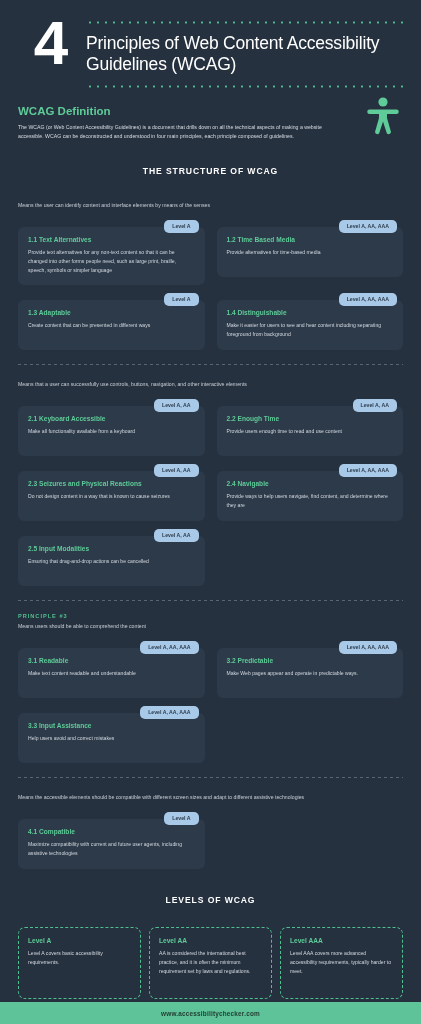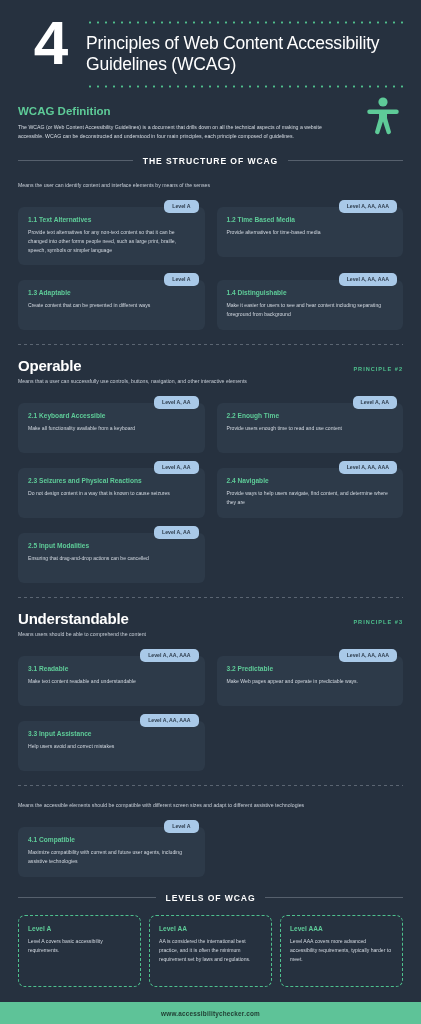--- a/index.html
+++ b/index.html
@@ -33,21 +33,21 @@
     color:#ffffff; padding:6px 0 6px 0; letter-spacing:-0.2px;
   }
 
   
   .defin { padding:14px 14px 0 18px; position:relative; }
   .def-title { color:#5ecb98; font-size:11.5px; font-weight:bold; margin-bottom:6px; }
   .def-body { font-size:5.2px; line-height:1.85; color:#d7dde4; max-width:325px; }
   .a11y-icon { position:absolute; right:22px; top:6px; }
 
   
-  .rule-head { display:flex; align-items:center; gap:10px; padding:14px 18px 0 18px; }
+  .rule-head { display:flex; align-items:center; gap:10px; padding:14px 18px 0 18px;flex-direction:column; }
   .rule-line { flex:1; height:1px; background:#56606d; }
   .rule-text { font-size:8.6px; font-weight:bold; letter-spacing:0.9px; color:#ffffff; }
 
   
   .principle { padding:12px 18px 0 18px; }
   .p-top { display:flex; align-items:baseline; justify-content:space-between; }
   .p-name { font-size:15px; font-weight:bold; color:#ffffff; letter-spacing:-0.2px; }
   .p-tag { font-size:5.6px; font-weight:bold; letter-spacing:1px; color:#4ec08d; }
   .p-desc { font-size:5.2px; color:#c6cdd6; margin-top:4px; }
 
@@ -150,24 +150,20 @@
           <div class="badge">Level A, AA, AAA</div>
           <div class="card">
             <div class="card-title">1.4 Distinguishable</div>
             <div class="card-body">Make it easier for users to see and hear content including separating foreground from background</div>
           </div>
         </div>
       </div>
     </div>
     <div class="divider"></div>
     <div class="principle">
-      <div class="p-top">
-        <div class="p-name">Operable</div>
-        <div class="p-tag">PRINCIPLE #2</div>
-      </div>
       <div class="p-desc">Means that a user can successfully use controls, buttons, navigation, and other interactive elements</div>
       <div class="grid">
         <div class="cardwrap">
           <div class="badge">Level A, AA</div>
           <div class="card">
             <div class="card-title">2.1 Keyboard Accessible</div>
             <div class="card-body">Make all functionality available from a keyboard</div>
           </div>
         </div>
         <div class="cardwrap">
@@ -196,21 +192,20 @@
           <div class="card">
             <div class="card-title">2.5 Input Modalities</div>
             <div class="card-body">Ensuring that drag-and-drop actions can be cancelled</div>
           </div>
         </div>
       </div>
     </div>
     <div class="divider"></div>
     <div class="principle">
       <div class="p-top">
-        <div class="p-name">Understandable</div>
         <div class="p-tag">PRINCIPLE #3</div>
       </div>
       <div class="p-desc">Means users should be able to comprehend the content</div>
       <div class="grid">
         <div class="cardwrap">
           <div class="badge">Level A, AA, AAA</div>
           <div class="card">
             <div class="card-title">3.1 Readable</div>
             <div class="card-body">Make text content readable and understandable</div>
           </div>

